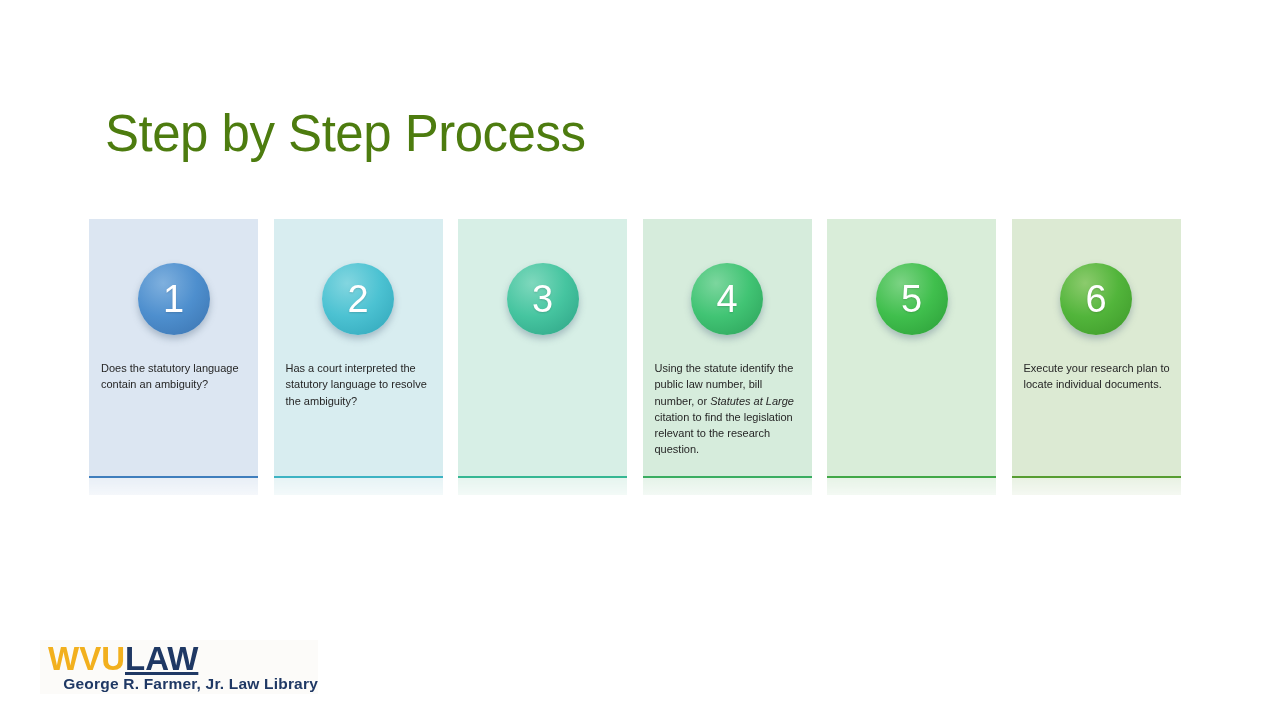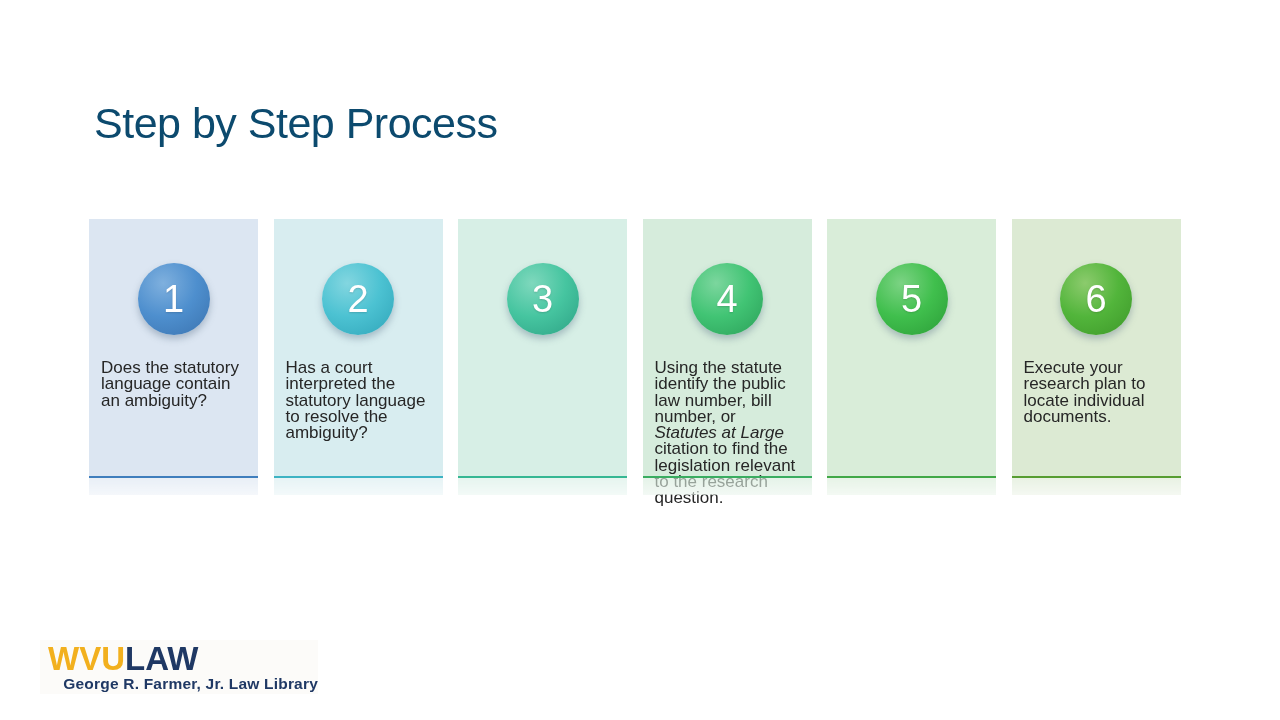--- a/index.html
+++ b/index.html
@@ -2,22 +2,22 @@
 <html><head>
 <meta charset="utf-8">
 <style>
   html,body{margin:0;padding:0;}
   body{
     width:1280px;height:720px;position:relative;overflow:hidden;
     background:#ffffff;
     font-family:"Liberation Sans", sans-serif;
   }
   .slide-title{
-    position:absolute;left:94px;top:70px;
-    font-size:43px;font-weight:400;color:#0c4a6e;
+    position:absolute;left:105px;top:70px;
+    font-size:51px;font-weight:400;color:#4d7c0f;
     letter-spacing:-0.5px;white-space:nowrap;
   }
   .cards-row{
     position:absolute;left:89px;top:219px;
     display:flex;gap:15.5px;
   }
   .card{width:169px;display:flex;flex-direction:column;}
   .card-body{
     height:257px;background:var(--bg);
     display:flex;flex-direction:column;align-items:center;
@@ -30,40 +30,40 @@
     box-shadow:0 4px 7px rgba(70,95,120,0.35);
     display:flex;align-items:center;justify-content:center;
   }
   .circle-num{
     color:#ffffff;font-size:38px;font-weight:400;
     text-shadow:0 1px 2px rgba(0,0,0,0.15);
   }
   .card-text{
     margin-top:25px;width:100%;box-sizing:border-box;
     padding:0 9px 0 12px;
-    font-size:17px;line-height:16.3px;color:#262626;
+    font-size:11px;line-height:16.3px;color:#262626;
     text-align:left;align-self:flex-start;
   }
   .card-text .it{font-style:italic;}
   .card-line{height:2px;background:var(--line);}
   .card-footer{
     height:17px;background:var(--bg);opacity:0.62;position:relative;
   }
   .card-footer::after{
     content:"";position:absolute;inset:0;
     background:linear-gradient(to bottom, rgba(255,255,255,0) 0%, rgba(255,255,255,0.55) 100%);
   }
   .logo-box{
     position:absolute;left:40px;top:640px;width:278px;height:54px;
     background:#fcfbf9;
     padding:2px 0 0 8px;box-sizing:border-box;
   }
   .logo-main{font-size:33px;font-weight:700;line-height:1.0;letter-spacing:0px;white-space:nowrap;}
   .logo-wvu{color:var(--wvu-color);}
-  .logo-law{color:var(--law-color);}
+  .logo-law{color:var(--law-color);text-decoration:underline;}
   .logo-tagline{
     font-size:15.5px;font-weight:700;color:var(--law-color);
     margin-top:0px;letter-spacing:0.2px;white-space:nowrap;text-align:right;
   }
 </style>
 </head>
 <body>
 
 <h1 class="slide-title">Step by Step Process</h1>
 

